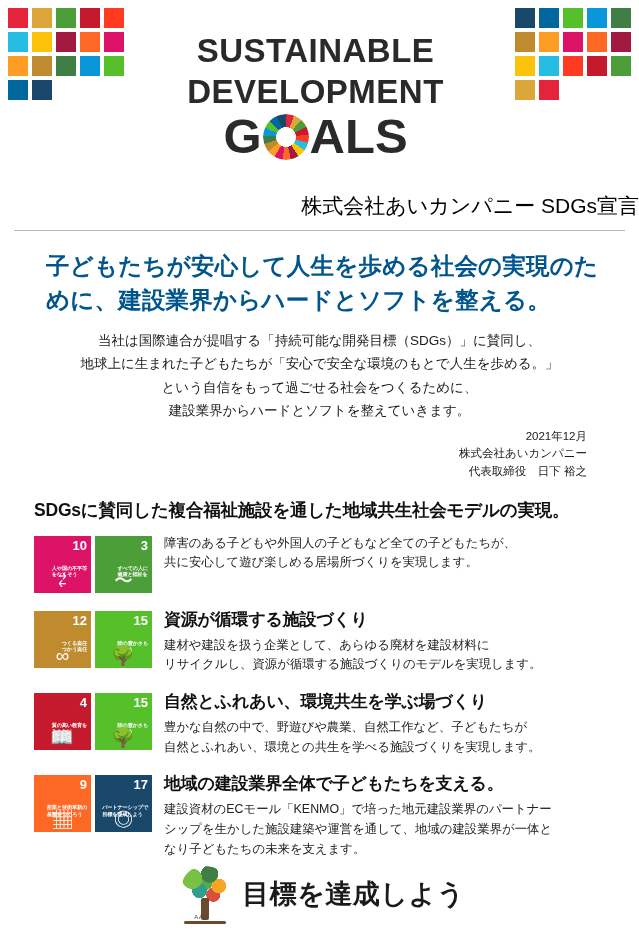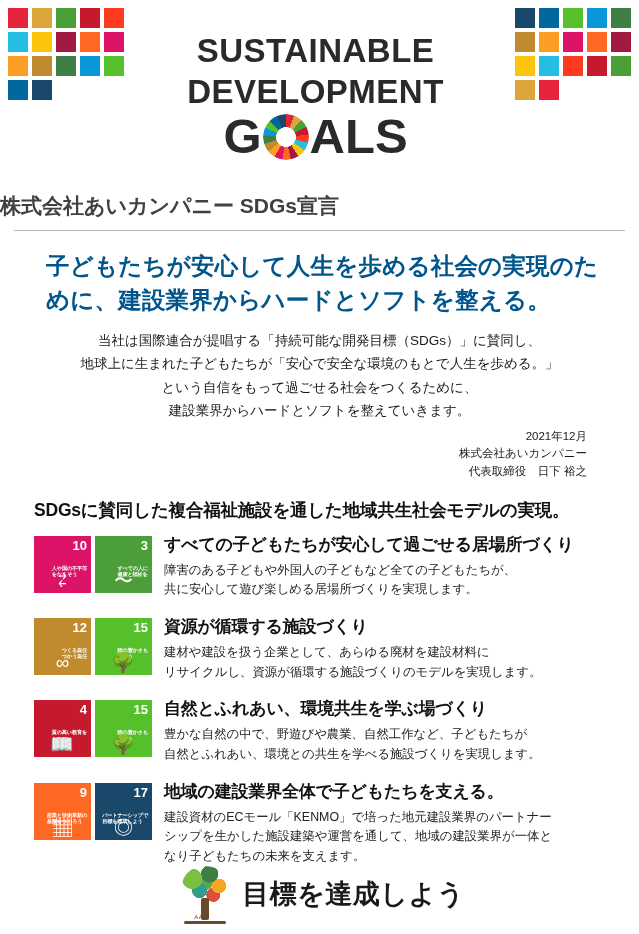--- a/index.html
+++ b/index.html
@@ -99,24 +99,24 @@
       #56c02b 294deg 315deg,
       #00689d 315deg 336deg,
       #19486a 336deg 360deg
     );
     -webkit-mask: radial-gradient(circle, transparent 0 30%, #000 31% 100%);
     mask: radial-gradient(circle, transparent 0 30%, #000 31% 100%);
   }
 
   
   .decl-title {
-    text-align: left;
+    text-align: right;
     font-size: 21px;
-    font-weight: bold;
-    color: #404040;
+    font-weight: normal;
+    color: #000000;
     padding: 6px 0 10px 0;
   }
   .rule {
     border: 0;
     border-top: 1px solid #b9b9b9;
     margin: 0 14px;
   }
 
   
   .headline {
@@ -381,21 +381,20 @@
           </div>
           <div class="sdg-icon" style="background: rgb(76, 159, 56);">
             <div class="num-row">
               <span class="num">3</span>
               <span class="txt">すべての人に<br>健康と福祉を</span>
             </div>
             <div class="glyph">〜</div>
           </div>
         </div>
         <div class="goal-text">
-          <div class="goal-title">すべての子どもたちが安心して過ごせる居場所づくり</div>
           <div class="goal-desc">障害のある子どもや外国人の子どもなど全ての子どもたちが、<br>共に安心して遊び楽しめる居場所づくりを実現します。</div>
         </div>
       </div>
       <div class="goal-row">
         <div class="icons">
           <div class="sdg-icon" style="background: rgb(191, 139, 46);">
             <div class="num-row">
               <span class="num">12</span>
               <span class="txt">つくる責任<br>つかう責任</span>
             </div>

